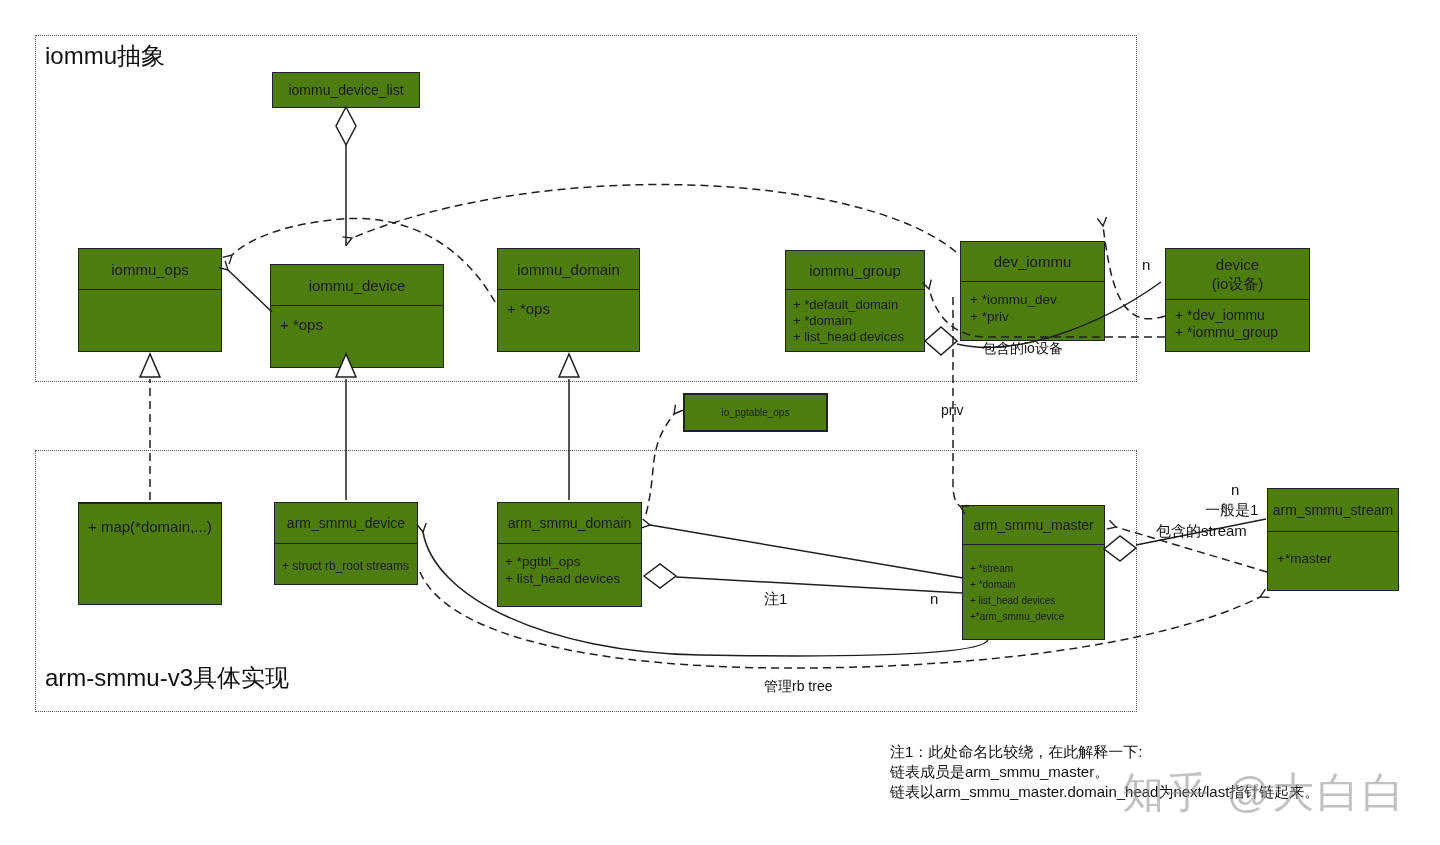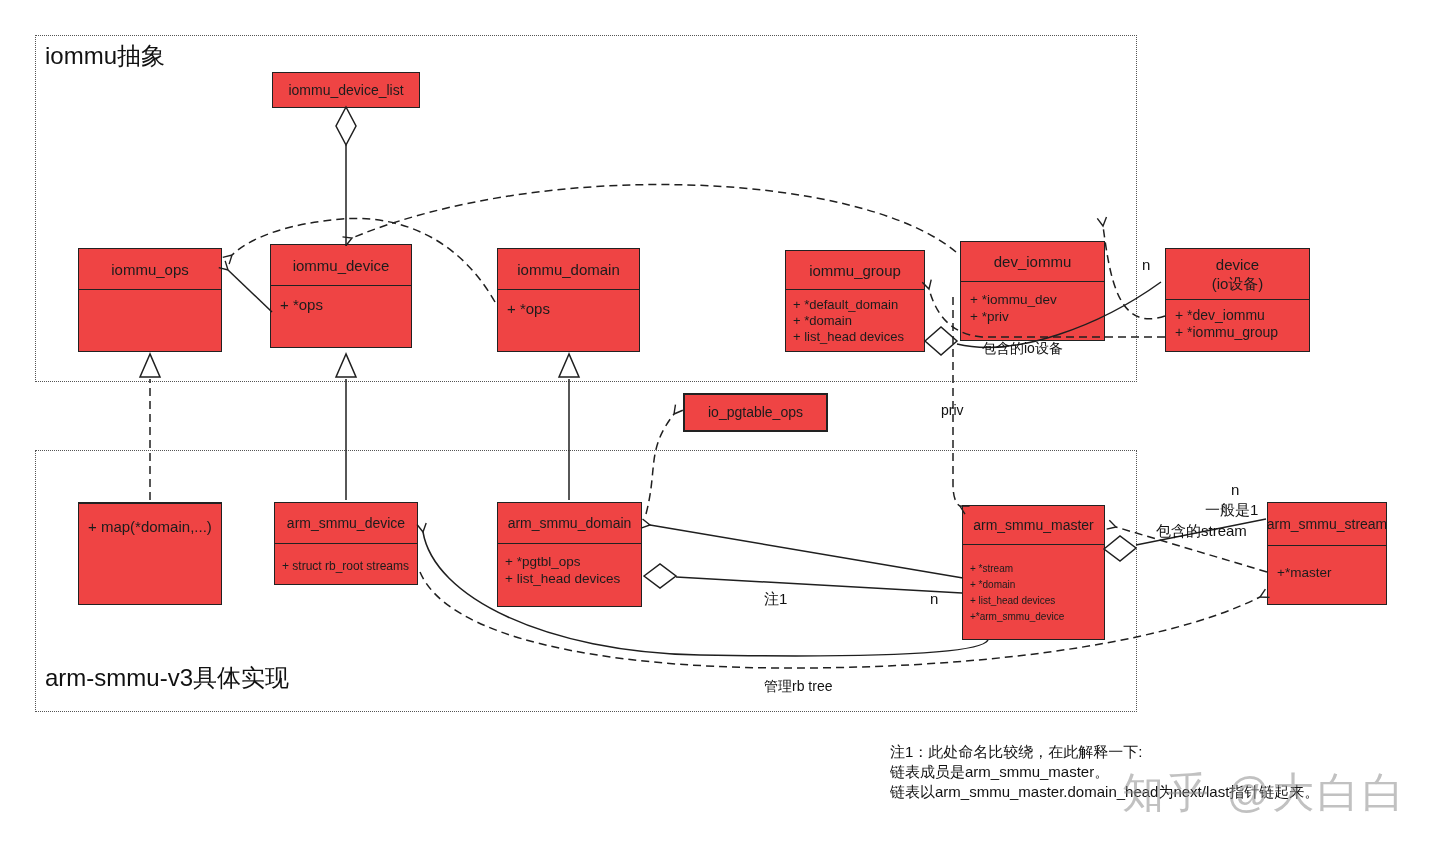--- a/index.html
+++ b/index.html
@@ -3,21 +3,21 @@
 <meta charset="utf-8">
 <style>
   html,body{margin:0;padding:0;background:#fff;}
   #stage{
     position:relative;width:1440px;height:845px;background:#ffffff;
     font-family:"Liberation Sans","DejaVu Sans",sans-serif;color:#1c1c1c;overflow:hidden;
   }
   .container-frame{position:absolute;border:1.6px dotted #555;background:transparent;}
   .container-title{position:absolute;font-size:24px;color:#111;}
   .uml-box{
-    position:absolute;background:#ef4444;border:1.7px solid #222;
+    position:absolute;background:#4d7c0f;border:1.7px solid #222;
     display:flex;flex-direction:column;box-sizing:border-box;z-index:3;
   }
   .uml-box.thick{border-width:2.2px;}
   .uml-title{
     display:flex;flex-direction:column;align-items:center;justify-content:center;
     font-size:15px;flex:0 0 auto;text-align:center;line-height:19px;
   }
   .uml-body{border-top:1.7px solid #222;flex:1 1 auto;padding:10px 9px 0 9px;
     font-size:13.5px;line-height:17px;text-align:left;}
   .uml-field{display:block;white-space:nowrap;}
@@ -42,21 +42,21 @@
 
   <div class="uml-box" style="left:272px;top:72px;width:148px;height:36px;">
     <div class="uml-title" style="flex:1;font-size:14px;">iommu_device_list</div>
   </div>
 
   <div class="uml-box" style="left:78px;top:248px;width:144px;height:104px;">
     <div class="uml-title" style="height:40px;">iommu_ops</div>
     <div class="uml-body"></div>
   </div>
 
-  <div class="uml-box" style="left:270px;top:244px;width:142px;height:104px;">
+  <div class="uml-box" style="left:270px;top:264px;width:174px;height:104px;">
     <div class="uml-title" style="height:40px;">iommu_device</div>
     <div class="uml-body" style="font-size:15px;">
       <span class="uml-field">+ *ops</span>
     </div>
   </div>
 
   <div class="uml-box" style="left:497px;top:248px;width:143px;height:104px;">
     <div class="uml-title" style="height:40px;">iommu_domain</div>
     <div class="uml-body" style="font-size:15px;">
       <span class="uml-field">+ *ops</span>
@@ -85,21 +85,21 @@
       <span>device</span>
       <span>(io设备)</span>
     </div>
     <div class="uml-body" style="padding-top:7px;font-size:14px;">
       <span class="uml-field">+ *dev_iommu</span>
       <span class="uml-field">+ *iommu_group</span>
     </div>
   </div>
 
   <div class="uml-box thick" style="left:683px;top:393px;width:145px;height:39px;">
-    <div class="uml-title" style="flex:1;font-size:14px;">io_pgtable_ops</div>
+    <div class="uml-title" style="flex:1;font-size:10px;">io_pgtable_ops</div>
   </div>
 
   <div class="uml-box" style="left:78px;top:502px;width:144px;height:103px;">
     <div class="uml-body" style="font-size:15px;padding-top:14px;">
       <span class="uml-field">+ map(*domain,...)</span>
     </div>
   </div>
 
   <div class="uml-box" style="left:274px;top:502px;width:144px;height:83px;">
     <div class="uml-title" style="height:40px;font-size:14px;">arm_smmu_device</div>
@@ -119,21 +119,21 @@
   <div class="uml-box" style="left:962px;top:505px;width:143px;height:135px;">
     <div class="uml-title" style="height:38px;font-size:14px;">arm_smmu_master</div>
     <div class="uml-body" style="padding-top:16px;padding-left:7px;font-size:10px;line-height:16px;">
       <span class="uml-field">+ *stream</span>
       <span class="uml-field">+ *domain</span>
       <span class="uml-field">+ list_head devices</span>
       <span class="uml-field">+*arm_smmu_device</span>
     </div>
   </div>
 
-  <div class="uml-box" style="left:1267px;top:502px;width:120px;height:103px;">
+  <div class="uml-box" style="left:1267px;top:488px;width:132px;height:103px;">
     <div class="uml-title" style="height:42px;font-size:14px;">arm_smmu_stream</div>
     <div class="uml-body" style="padding-top:18px;">
       <span class="uml-field">+*master</span>
     </div>
   </div>
 
   <svg class="wires" width="1440" height="845" viewBox="0 0 1440 845">
     <defs>
       <marker id="arr" viewBox="0 0 14 14" refX="3" refY="7" markerWidth="13" markerHeight="13" orient="auto" markerUnits="userSpaceOnUse">
         <path d="M12,2 L3,7 L12,12" fill="none" stroke="#1f1f1f" stroke-width="1.5"></path>

